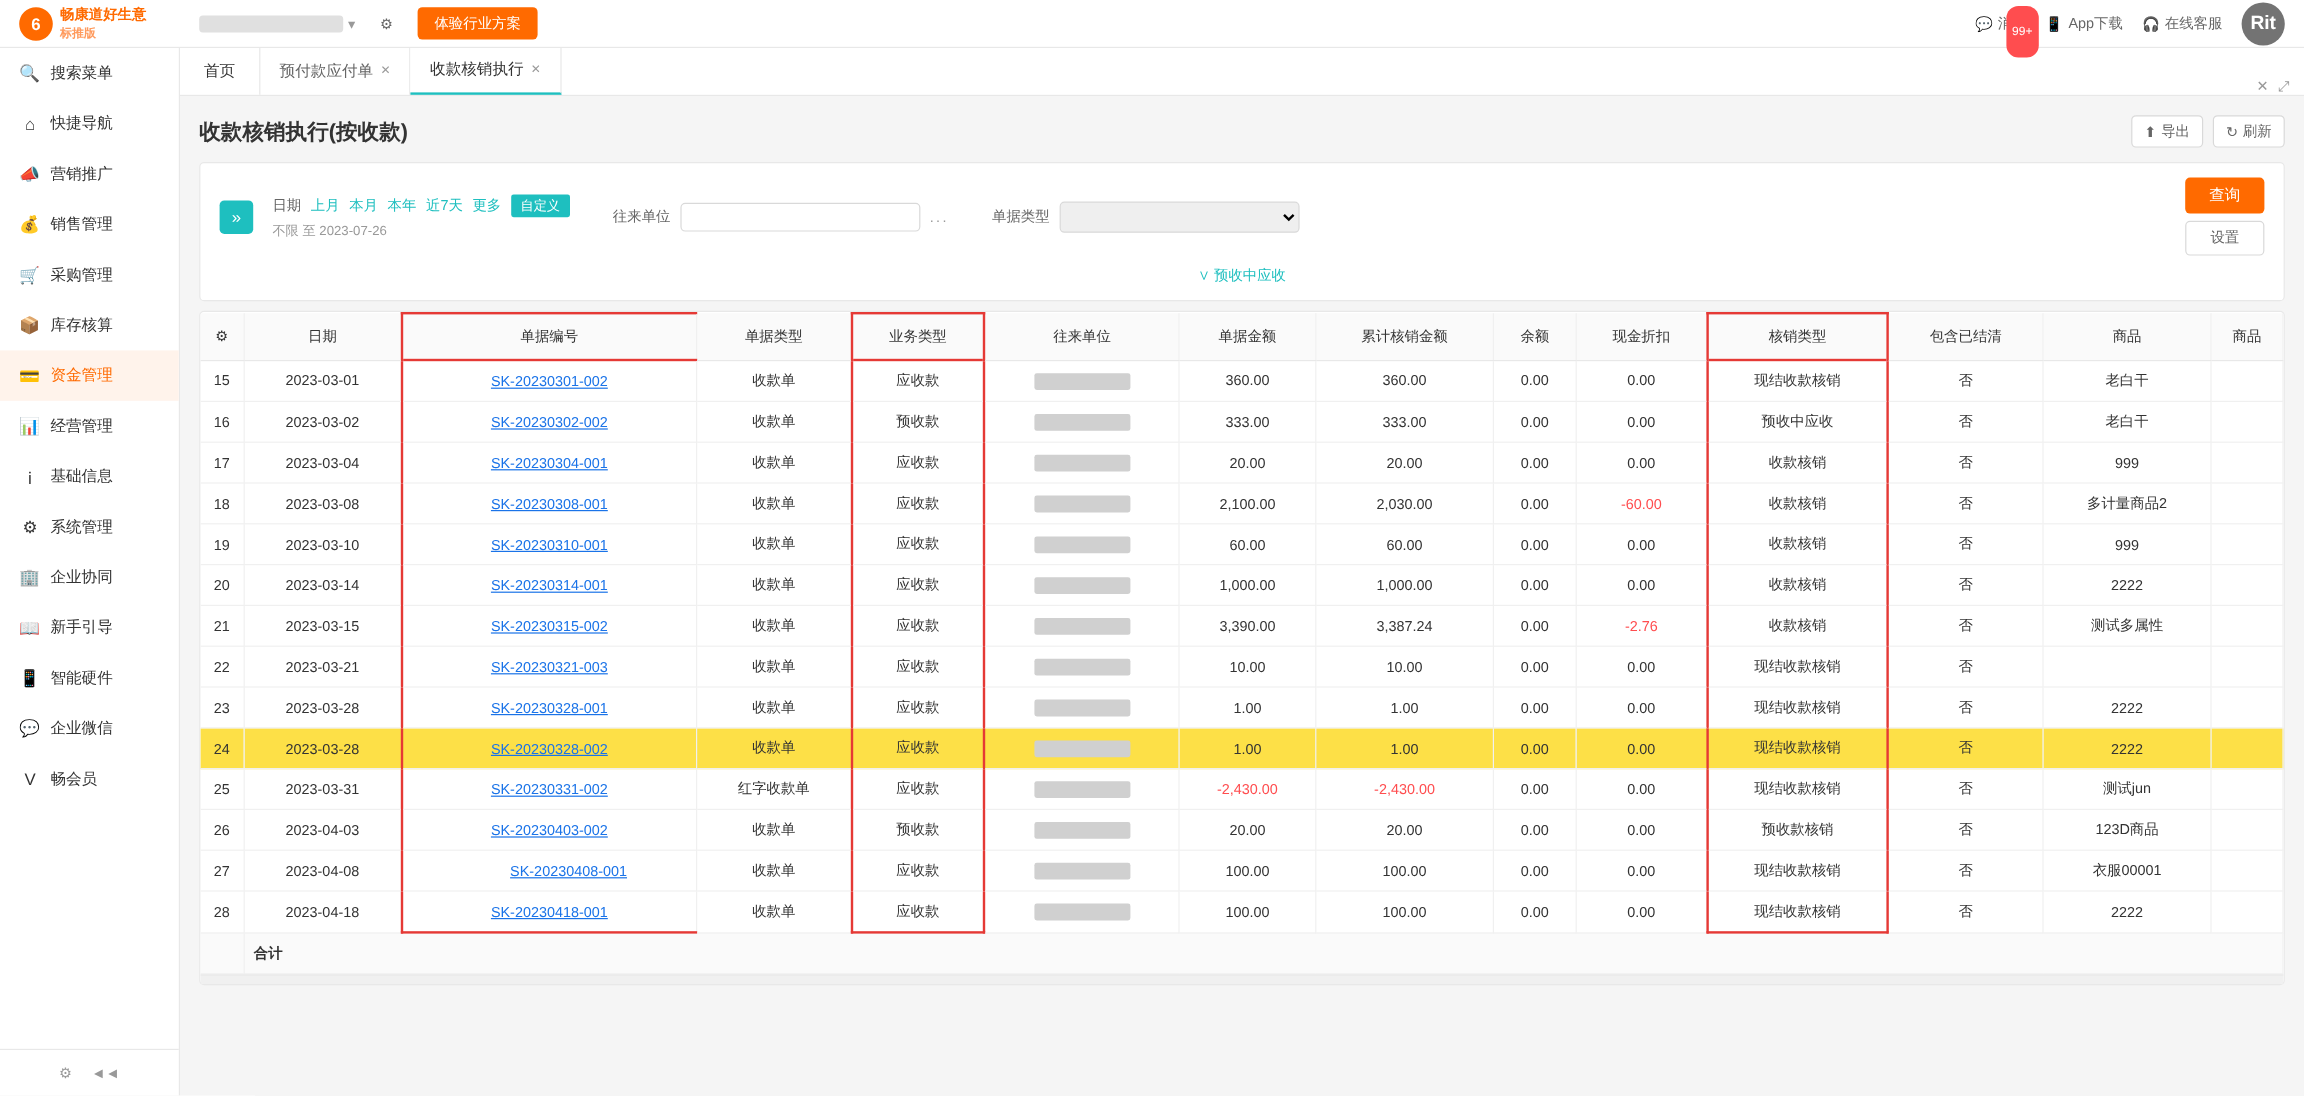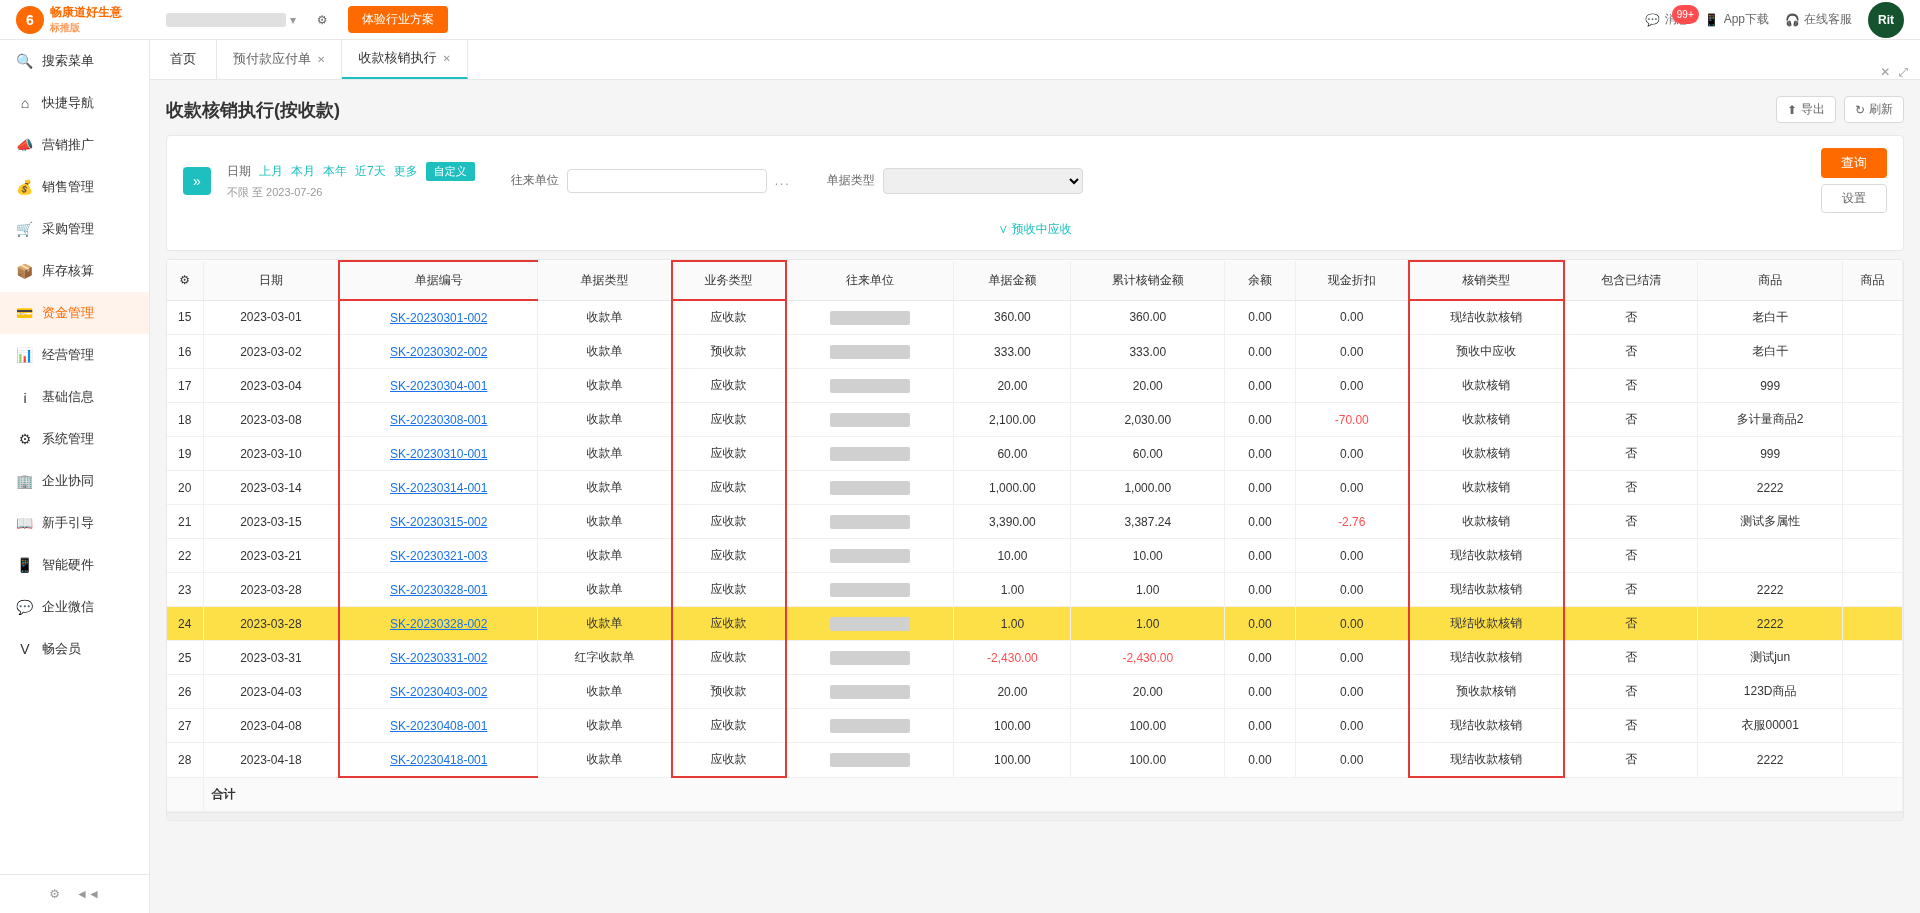--- a/index.html
+++ b/index.html
@@ -8,21 +8,21 @@
     
     .top-bar { height: 40px; background: #fff; display: flex; align-items: center; padding: 0 16px; border-bottom: 1px solid #e8e8e8; }
     .logo-area { width: 150px; display: flex; align-items: center; gap: 6px; color: #ff6a00; font-weight: bold; font-size: 13px; }
     .logo-icon { width: 28px; height: 28px; background: #ff6a00; border-radius: 50%; display: flex; align-items: center; justify-content: center; color: #fff; font-size: 14px; font-weight: bold; }
     .top-center { flex: 1; display: flex; align-items: center; gap: 12px; }
     .top-dropdown { display: flex; align-items: center; gap: 4px; color: #999; font-size: 12px; cursor: pointer; }
     .gear-btn { width: 28px; height: 28px; display: flex; align-items: center; justify-content: center; cursor: pointer; color: #666; }
     .industry-btn { background: #ff6a00; color: #fff; border: none; padding: 5px 14px; border-radius: 4px; cursor: pointer; font-size: 12px; }
     .top-right { display: flex; align-items: center; gap: 16px; color: #666; font-size: 12px; }
     .msg-badge { position: relative; display: inline-flex; align-items: center; gap: 4px; }
-    .badge { background: #ff4d4f; color: #fff; border-radius: 10px; padding: 4px 5px; font-size: 10px; position: absolute; top: -6px; right: -10px; }
+    .badge { background: #ff4d4f; color: #fff; border-radius: 10px; padding: 16px 5px; font-size: 10px; position: absolute; top: -6px; right: -10px; }
 
     
     .layout { display: flex; height: calc(913px - 40px); }
 
     
     .sidebar { width: 150px; background: #fff; border-right: 1px solid #e8e8e8; display: flex; flex-direction: column; }
     .sidebar-item { display: flex; align-items: center; gap: 8px; padding: 12px 16px; cursor: pointer; color: #333; font-size: 13px; }
     .sidebar-item.active { background: #fff3eb; color: #ff6a00; }
     .sidebar-icon { width: 18px; height: 18px; display: flex; align-items: center; justify-content: center; font-size: 14px; }
     .sidebar-bottom { margin-top: auto; border-top: 1px solid #e8e8e8; padding: 8px 0; display: flex; align-items: center; gap: 8px; justify-content: center; }
@@ -103,21 +103,21 @@
       <span class="badge">99+</span>
     </div>
     <div style="display:flex;align-items:center;gap:4px;">
       <span>📱</span>
         <span>App下载</span>
     </div>
     <div style="display:flex;align-items:center;gap:4px;">
       <span>🎧</span>
         <span>在线客服</span>
     </div>
-    <div style="width:36px;height:36px;background:#14532d;border-radius:50%;display:flex;align-items:center;justify-content:center;color:#fff;font-size:12px;font-weight:bold;">Rit</div>
+    <div style="width:36px;height:36px;background:#737373;border-radius:50%;display:flex;align-items:center;justify-content:center;color:#fff;font-size:16px;font-weight:bold;">Rit</div>
   </div>
 </div>
 
 <div class="layout">
 
   <div class="sidebar">
     <div id="sidebar-items-container">
         <div class="sidebar-item">
           <span class="sidebar-icon">🔍</span>
           <span>搜索菜单</span>
@@ -337,21 +337,21 @@
               <tr>
       <td>18</td>
       <td>2023-03-08</td>
       <td style="border-left:2.5px solid #e53935;"><span class="link-cell">SK-20230308-001</span></td>
       <td>收款单</td>
       <td style="border-left:2.5px solid #e53935;border-right:2.5px solid #e53935;">应收款</td>
       <td><span class="blurred-text"></span></td>
       <td class="">2,100.00</td>
       <td class="">2,030.00</td>
       <td>0.00</td>
-      <td class="red-text">-70.00</td>
+      <td class="red-text">-60.00</td>
       <td style="border-left:2.5px solid #e53935;border-right:2.5px solid #e53935;">收款核销</td>
       <td>否</td>
       <td>多计量商品2</td>
       <td style="width:60px;"></td>
     </tr>
               <tr>
       <td>19</td>
       <td>2023-03-10</td>
       <td style="border-left:2.5px solid #e53935;"><span class="link-cell">SK-20230310-001</span></td>
       <td>收款单</td>
@@ -474,21 +474,21 @@
       <td>0.00</td>
       <td class="">0.00</td>
       <td style="border-left:2.5px solid #e53935;border-right:2.5px solid #e53935;">预收款核销</td>
       <td>否</td>
       <td>123D商品</td>
       <td style="width:60px;"></td>
     </tr>
               <tr>
       <td>27</td>
       <td>2023-04-08</td>
-      <td style="border-left:2.5px solid #e53935;"><span class="link-cell">SK-20230408-001</span></td>
+      <td style="border-left:2.5px solid #e53935;padding-left:40px;"><span class="link-cell">SK-20230408-001</span></td>
       <td>收款单</td>
       <td style="border-left:2.5px solid #e53935;border-right:2.5px solid #e53935;">应收款</td>
       <td><span class="blurred-text"></span></td>
       <td class="">100.00</td>
       <td class="">100.00</td>
       <td>0.00</td>
       <td class="">0.00</td>
       <td style="border-left:2.5px solid #e53935;border-right:2.5px solid #e53935;">现结收款核销</td>
       <td>否</td>
       <td>衣服00001</td>

